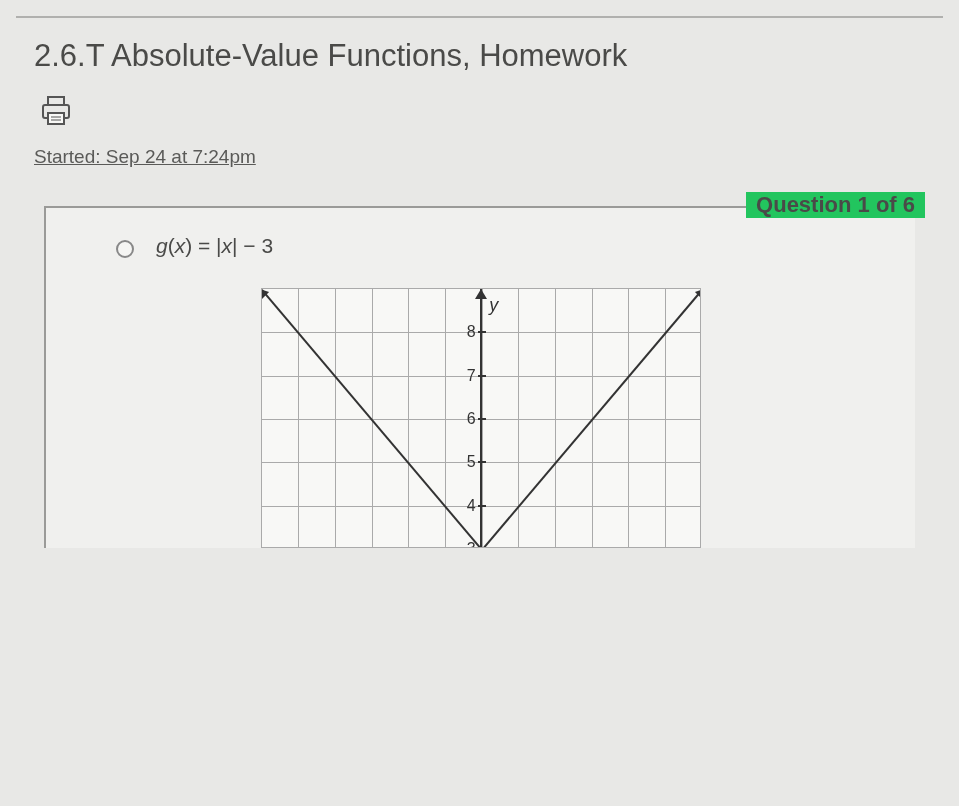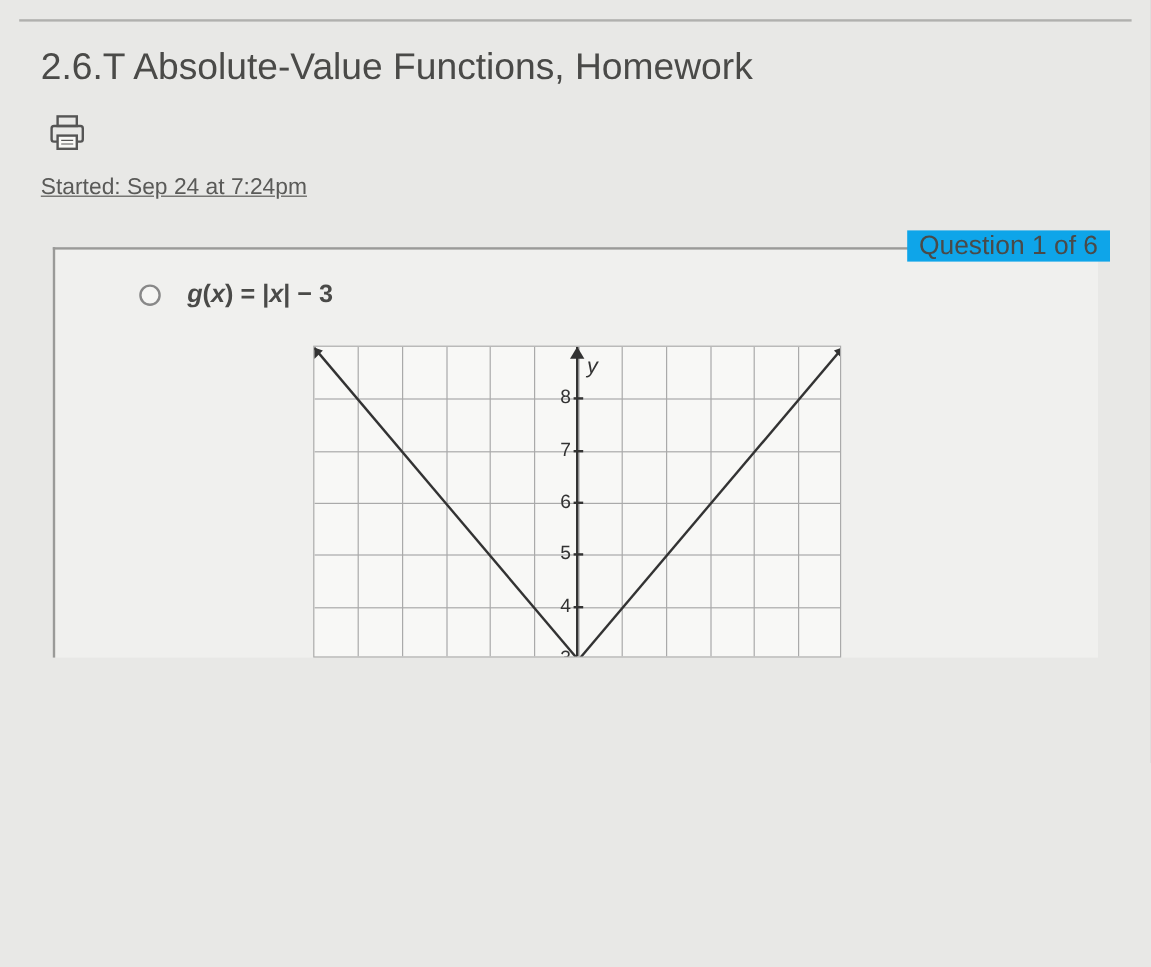--- a/index.html
+++ b/index.html
@@ -43,24 +43,24 @@
       text-decoration: underline;
     }
     .question-container {
       margin: 0 28px;
       position: relative;
     }
     .question-legend {
       position: absolute;
       right: -10px;
       top: -14px;
-      background: #0ea5e9;
+      background: #22c55e;
       padding: 0 10px;
       font-size: 22px;
-      font-weight: 400;
+      font-weight: 700;
       color: #4a4a48;
     }
     .question-card {
       border: 2px solid #9a9a98;
       border-right: none;
       border-bottom: none;
       background: #f0f0ee;
       padding: 26px 30px 0 30px;
       margin-top: 0;
     }
@@ -73,24 +73,23 @@
     .highlight1 {
       background: #d8d8d6;
       padding: 2px 3px;
     }
     .highlight2 {
       background: #d8d8d6;
       padding: 2px 3px;
     }
     .option-row {
       display: flex;
-      align-items: center;
+      align-items: flex-end;
       margin-left: 40px;
       margin-bottom: 30px;
-      font-weight: bold;
     }
     .radio {
       width: 18px;
       height: 18px;
       border: 2px solid #888;
       border-radius: 50%;
       margin-right: 22px;
       background: #f5f5f3;
     }
     .option-label {

